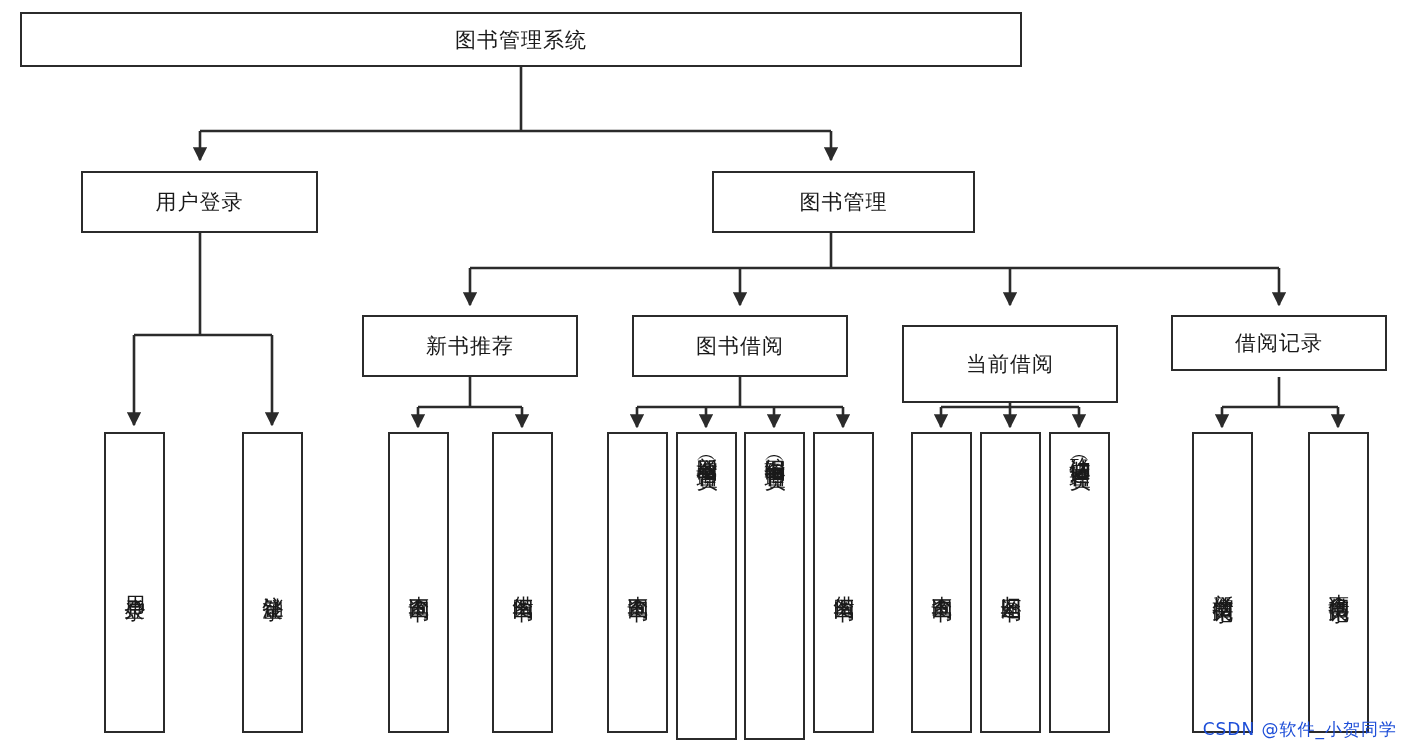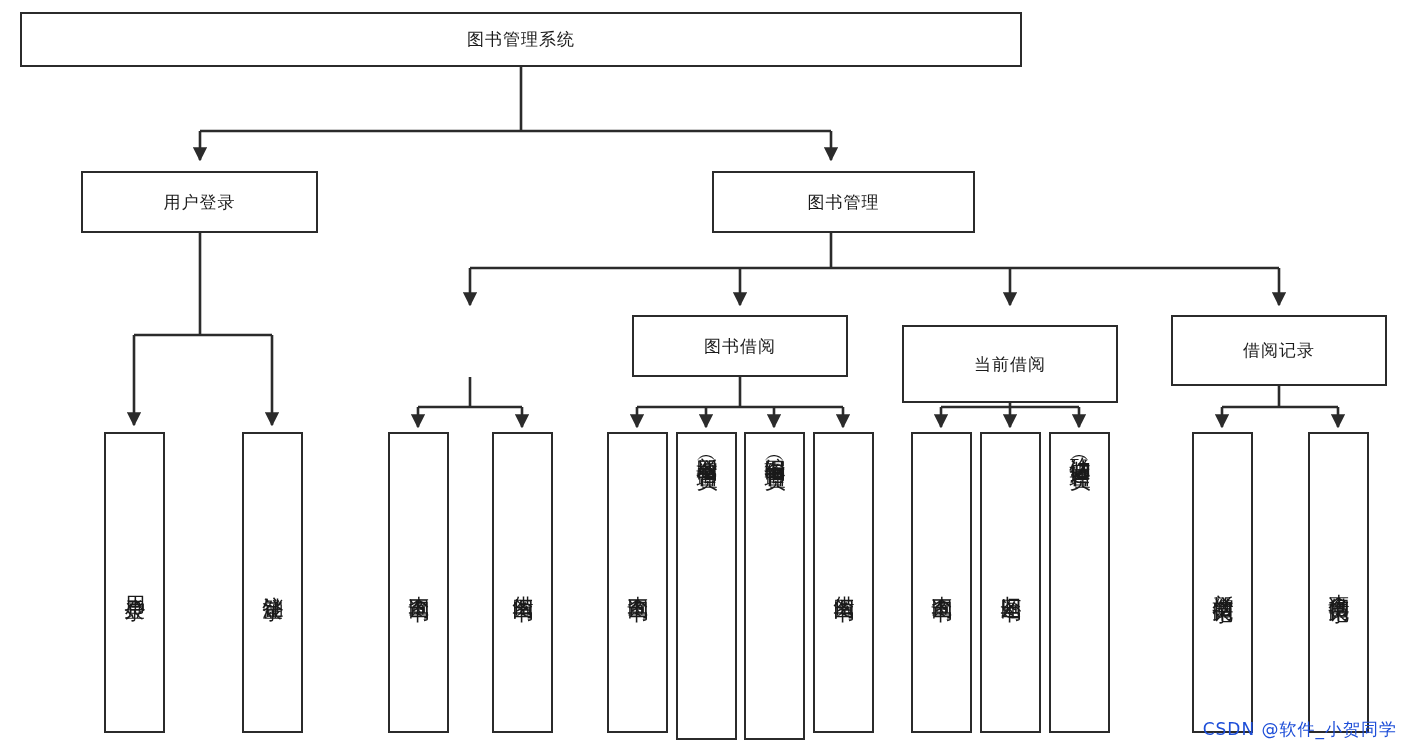--- a/index.html
+++ b/index.html
@@ -31,21 +31,21 @@
     box-sizing: border-box;
     background: #ffffff;
     border: 2px solid #2b2b2b;
     display: flex;
     align-items: center;
     justify-content: center;
     color: #1a1a1a;
     z-index: 2;
   }
   .node.h-label {
-    font-size: 17px;
+    font-size: 21px;
     letter-spacing: 1px;
   }
   .node.leaf {
     align-items: flex-start;
     justify-content: center;
     padding-top: 6px;
   }
   .vtext {
     writing-mode: vertical-rl;
     text-orientation: upright;
@@ -129,27 +129,30 @@
     <span>图书管理系统</span>
   </div>
 
   <div class="node h-label" style="left:81px; top:171px; width:237px; height:62px;">
     <span>用户登录</span>
   </div>
   <div class="node h-label" style="left:712px; top:171px; width:263px; height:62px;">
     <span>图书管理</span>
   </div>
 
+  <div class="node h-label" style="left:362px; top:315px; width:216px; height:62px;">
+    <span>新书推荐</span>
+  </div>
   <div class="node h-label" style="left:632px; top:315px; width:216px; height:62px;">
     <span>图书借阅</span>
   </div>
   <div class="node h-label" style="left:902px; top:309px; width:216px; height:78px;margin-top:16px;">
     <span>当前借阅</span>
   </div>
-  <div class="node h-label" style="left:1171px; top:315px; width:216px; height:71px;">
+  <div class="node h-label" style="left:1171px; top:315px; width:216px; height:56px;">
     <span>借阅记录</span>
   </div>
 
   <div class="node leaf center-text" style="left:104px; top:432px; width:61px; height:301px;">
     <span class="vtext">用户登录</span>
   </div>
   <div class="node leaf center-text" style="left:242px; top:432px; width:61px; height:301px;">
     <span class="vtext">注销登录</span>
   </div>
 

